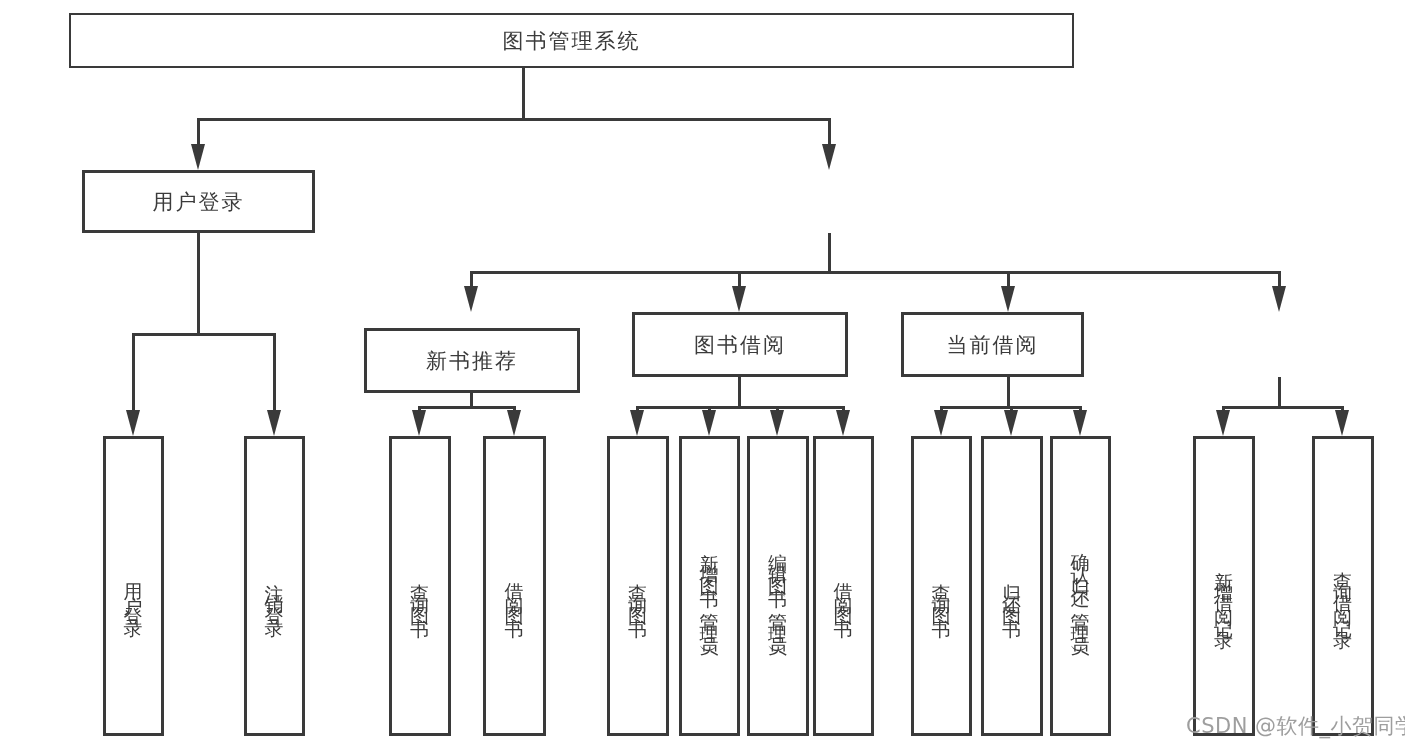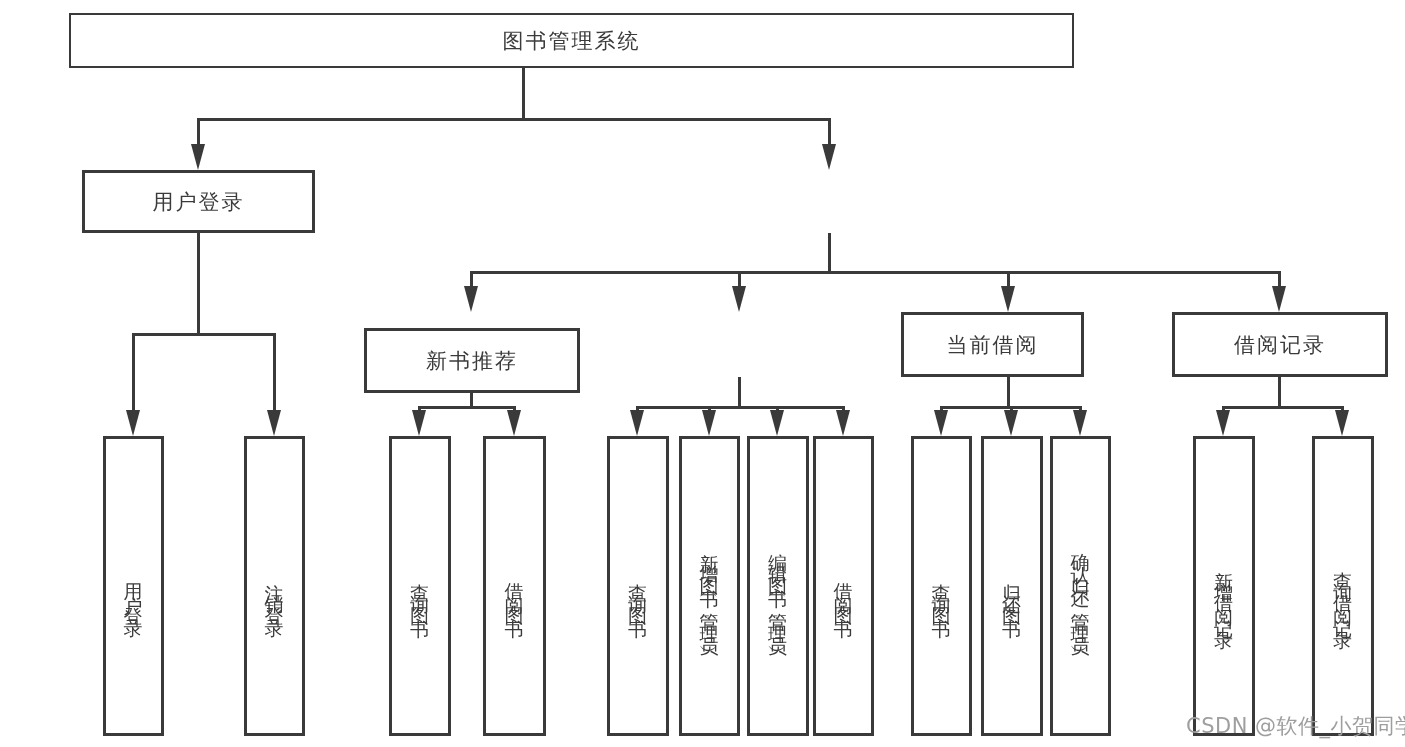--- a/index.html
+++ b/index.html
@@ -34,22 +34,22 @@
 </head>
 <body>
 
 <div id="canvas">
 
   <div class="box root" style="left:21px;top:13px;width:1005px;height:55px;margin-left:48px;">图书管理系统</div>
 
   <div class="box" style="left:82px;top:170px;width:233px;height:63px;">用户登录</div>
 
   <div class="box" style="left:364px;top:328px;width:216px;height:65px;">新书推荐</div>
+  <div class="box" style="left:632px;top:312px;width:216px;height:65px;">图书借阅</div>
   <div class="box" style="left:901px;top:312px;width:183px;height:65px;">当前借阅</div>
-  <div class="box" style="left:1172px;top:312px;width:216px;height:65px;">借阅记录</div>
 
   <div class="box leaf" style="left:103px;top:436px;width:61px;height:300px;">
     <span class="vtext">用户登录</span>
   </div>
   <div class="box leaf" style="left:244px;top:436px;width:61px;height:300px;">
     <span class="vtext">注销登录</span>
   </div>
 
   <div class="box leaf" style="left:389px;top:436px;width:62px;height:300px;">
     <span class="vtext">查询图书</span>

